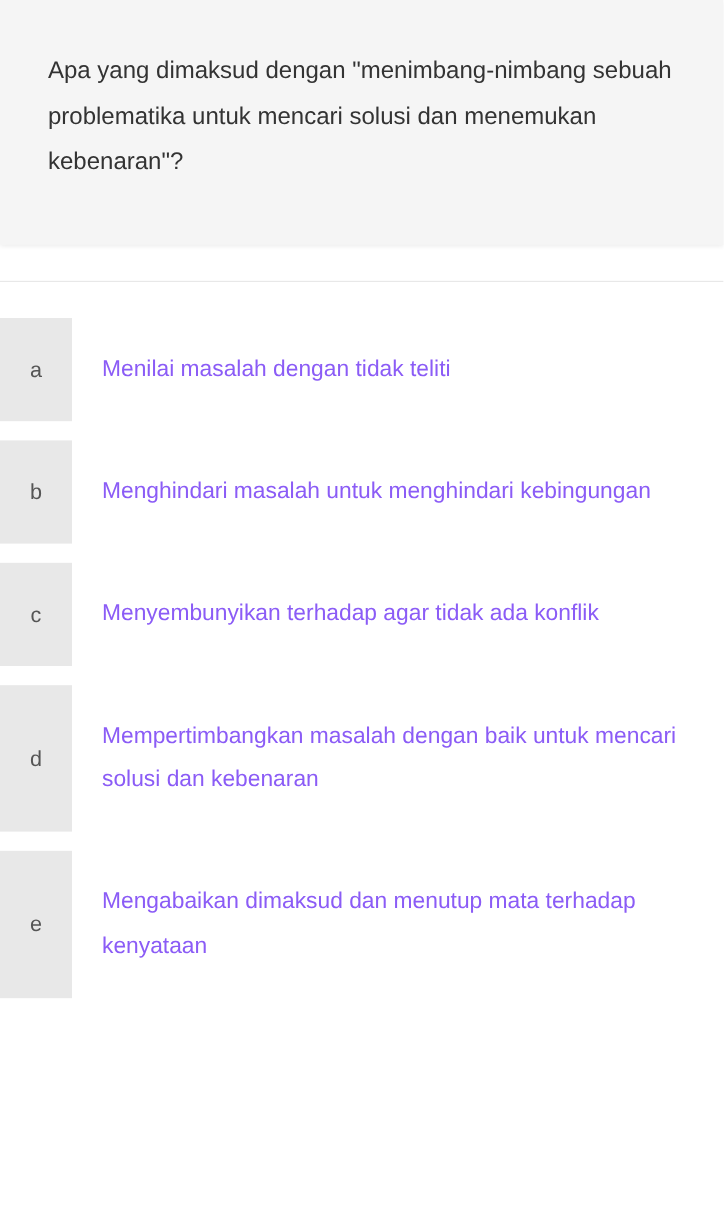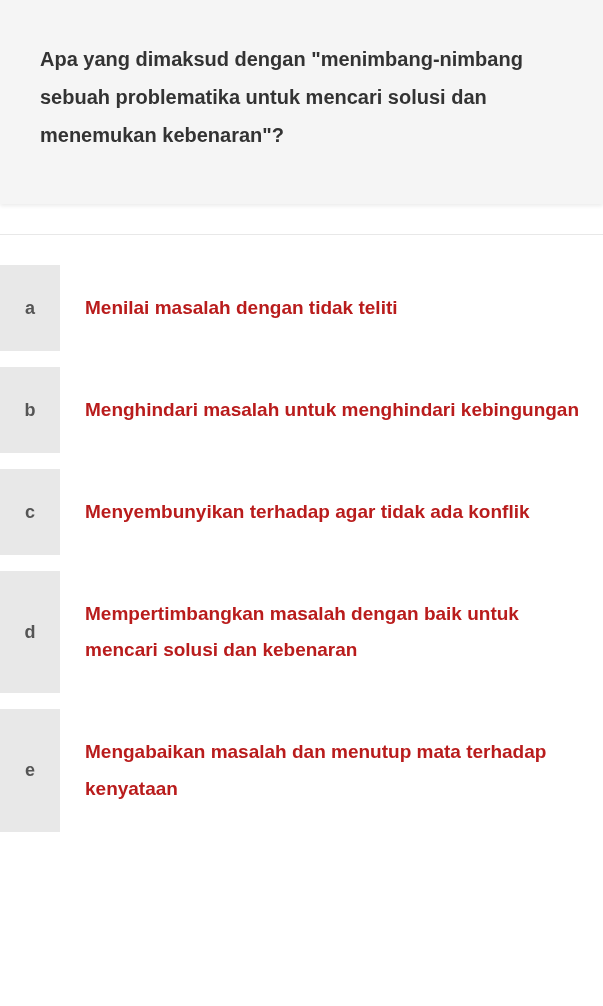--- a/index.html
+++ b/index.html
@@ -1,19 +1,18 @@
 <!DOCTYPE html>
 <html><head>
   <meta charset="utf-8">
   <style>
     * {
       margin: 0;
       padding: 0;
       box-sizing: border-box;
-      font-weight: bold;
     }
     body {
       font-family: -apple-system, BlinkMacSystemFont, "Segoe UI", Helvetica, Arial, sans-serif;
       background: #ffffff;
       width: 603px;
     }
     .question-card {
       background: #f5f5f5;
       padding: 40px 40px 50px 40px;
       margin-bottom: 30px;
@@ -47,21 +46,21 @@
       justify-content: center;
       font-size: 18px;
       color: #555555;
       flex-shrink: 0;
     }
     .option-text {
       flex: 1;
       padding: 25px 20px 25px 25px;
       font-size: 19px;
       line-height: 1.9;
-      color: #b91c1c;
+      color: #8b5cf6;
       display: flex;
       align-items: center;
     }
     .option-text-inner {
       width: 100%;
     }
   </style>
 </head>
 <body>
 
@@ -92,16 +91,16 @@
   </div>
   <div class="option-row">
     <div class="option-letter">d</div>
     <div class="option-text">
       <div class="option-text-inner">Mempertimbangkan masalah dengan baik untuk mencari solusi dan kebenaran</div>
     </div>
   </div>
   <div class="option-row">
     <div class="option-letter">e</div>
     <div class="option-text">
-      <div class="option-text-inner">Mengabaikan masalah dan menutup mata terhadap kenyataan</div>
+      <div class="option-text-inner">Mengabaikan dimaksud dan menutup mata terhadap kenyataan</div>
     </div>
   </div>
 </div>
 
 </body></html>

